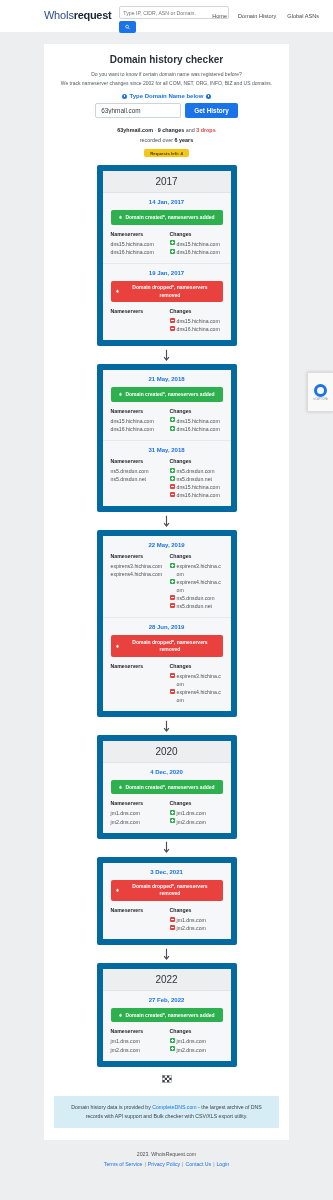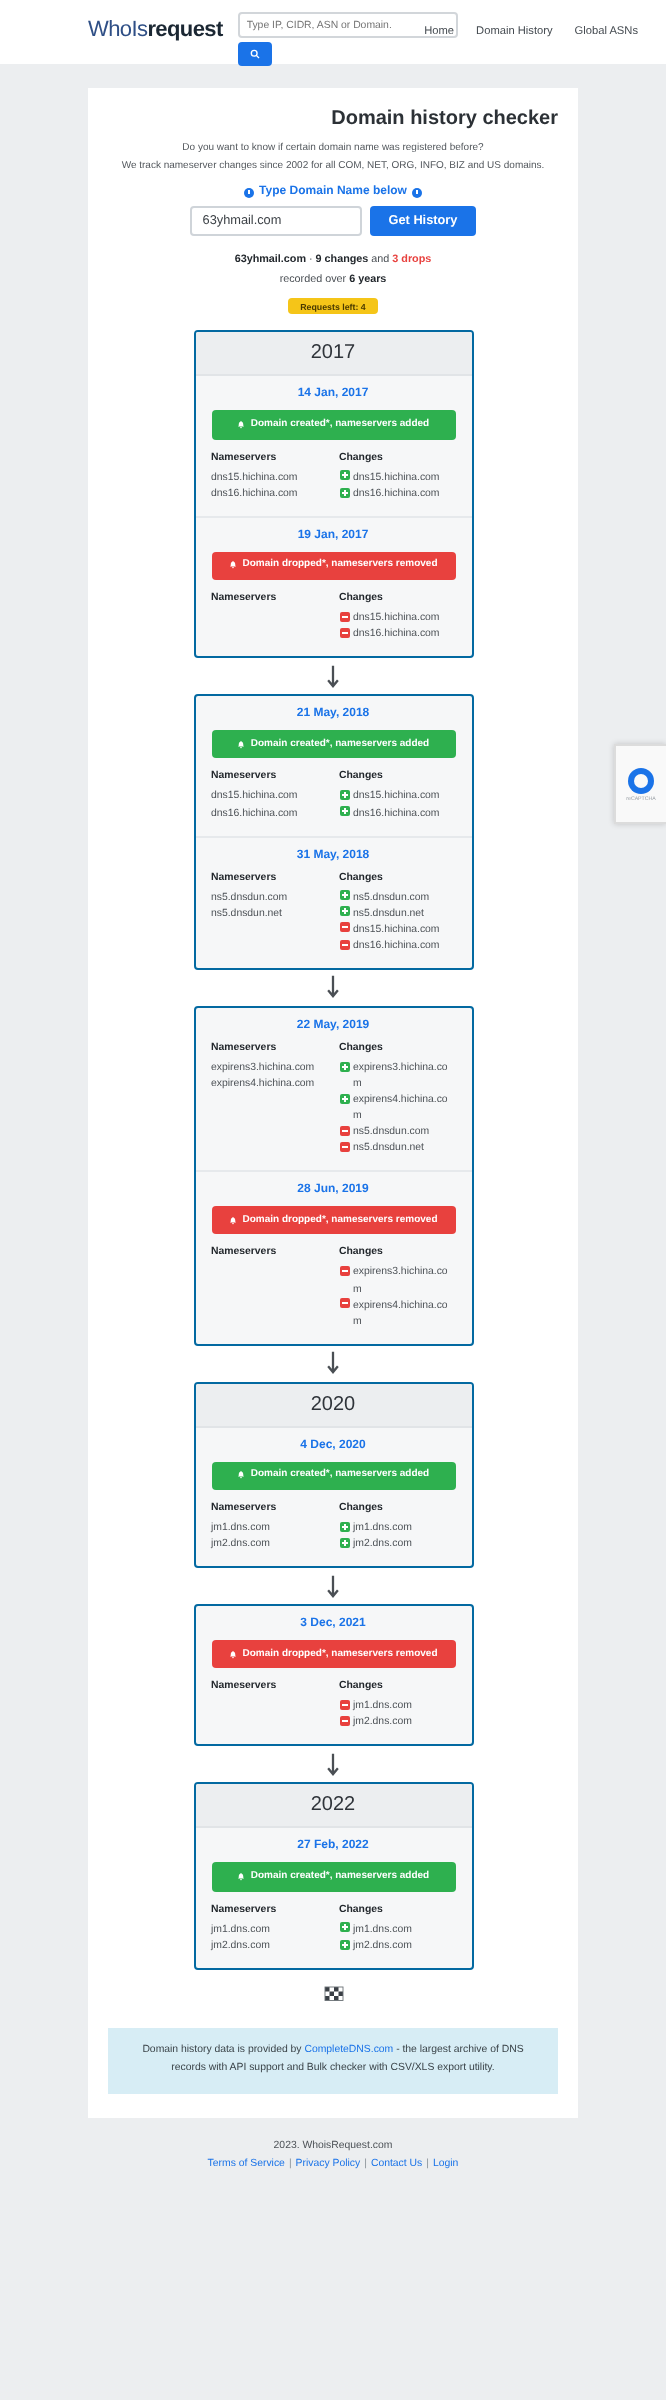--- a/index.html
+++ b/index.html
@@ -58,21 +58,21 @@
   }
   .nav-links a { color: #454b51; text-decoration: none; white-space: nowrap; }
 
   
   .page {
     margin: 12px 44px 0 44px;
     background: #ffffff;
     padding: 10px 10px 12px 10px;
   }
   .title {
-    text-align: right;
+    text-align: center;
     font-size: 10px;
     font-weight: 700;
     color: #2c3136;
     margin-bottom: 5px;
   }
   .subtitle {
     text-align: center;
     font-size: 5px;
     color: #54595e;
     line-height: 1.7;
@@ -133,21 +133,21 @@
     border-radius: 2px;
     font-size: 4.4px;
     font-weight: 700;
     padding: 1.5px 6px;
   }
 
   
   .timeline { margin-top: 8px; }
   .year-block {
     background: #f6f7f8;
-    border: 1px solid #0369a1;
+    border: 6px solid #0369a1;
     border-radius: 2px;
     width: 140px;
     margin: 0 auto;
     overflow: hidden;
   }
   .year-head {
     background: #eceef0;
     border-bottom: 1px solid #e1e4e7;
     text-align: center;
     font-size: 10px;

